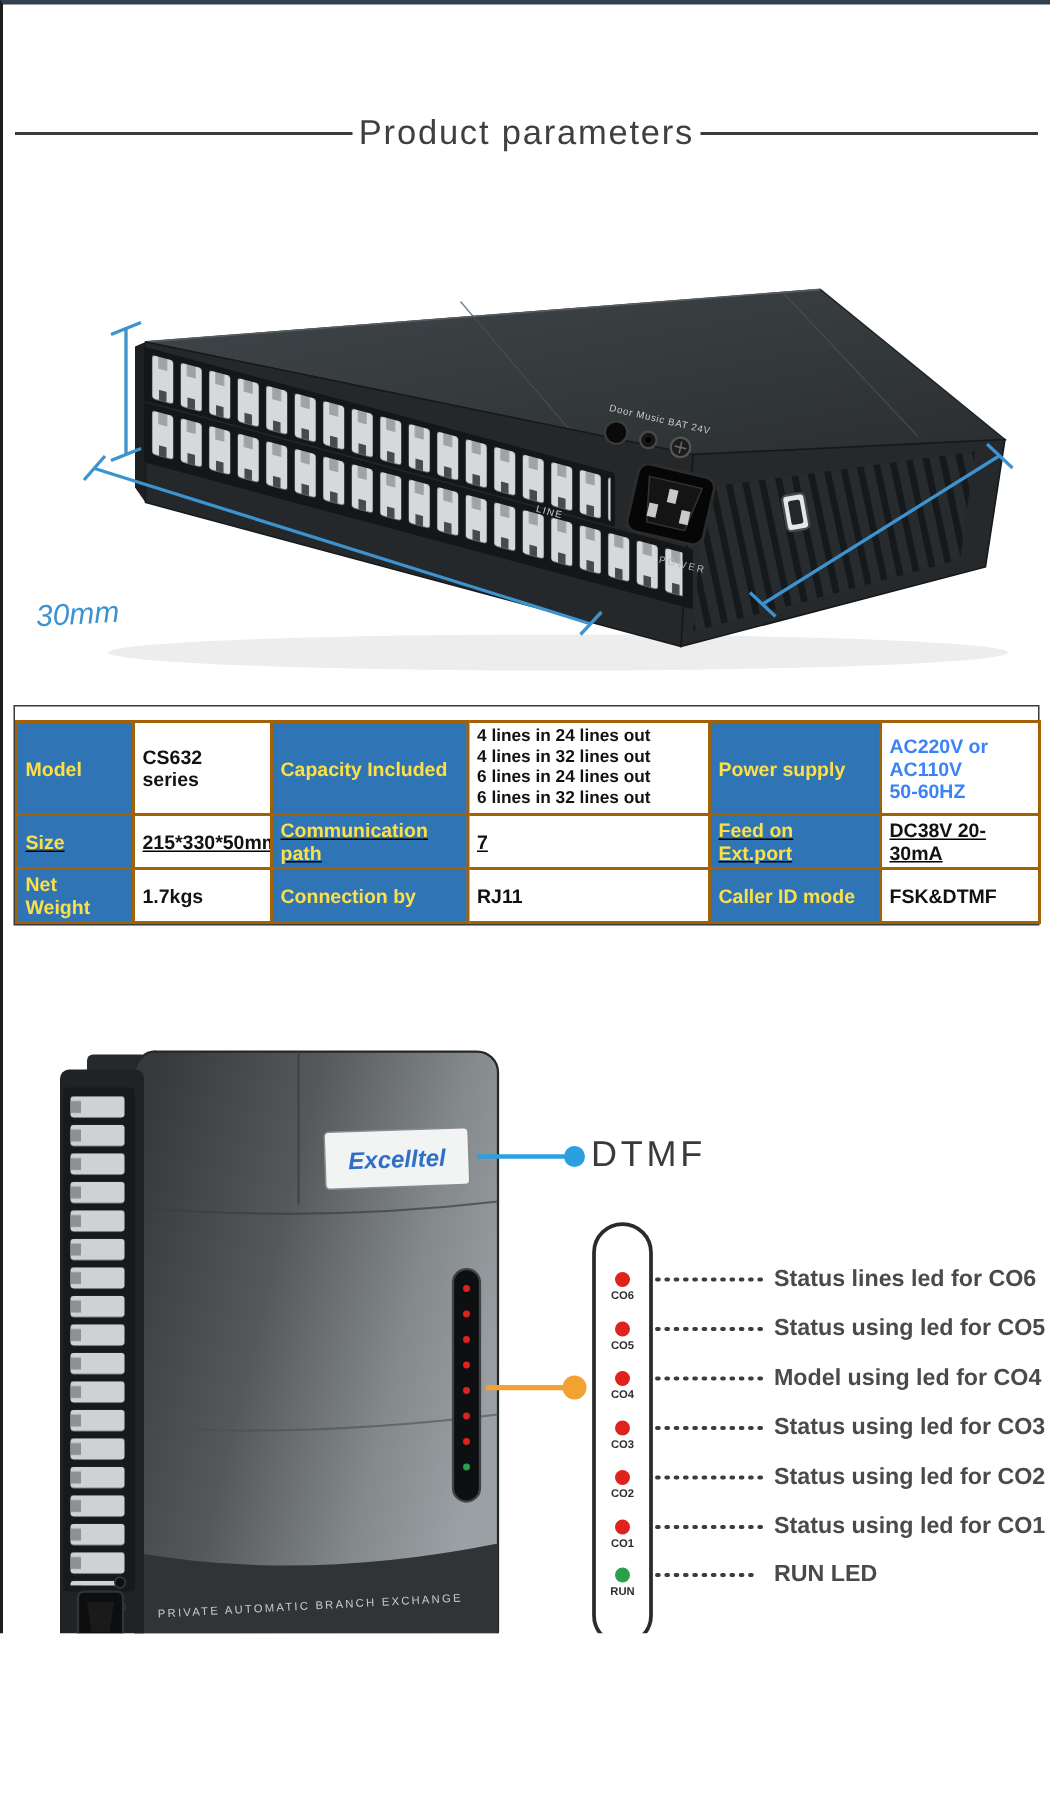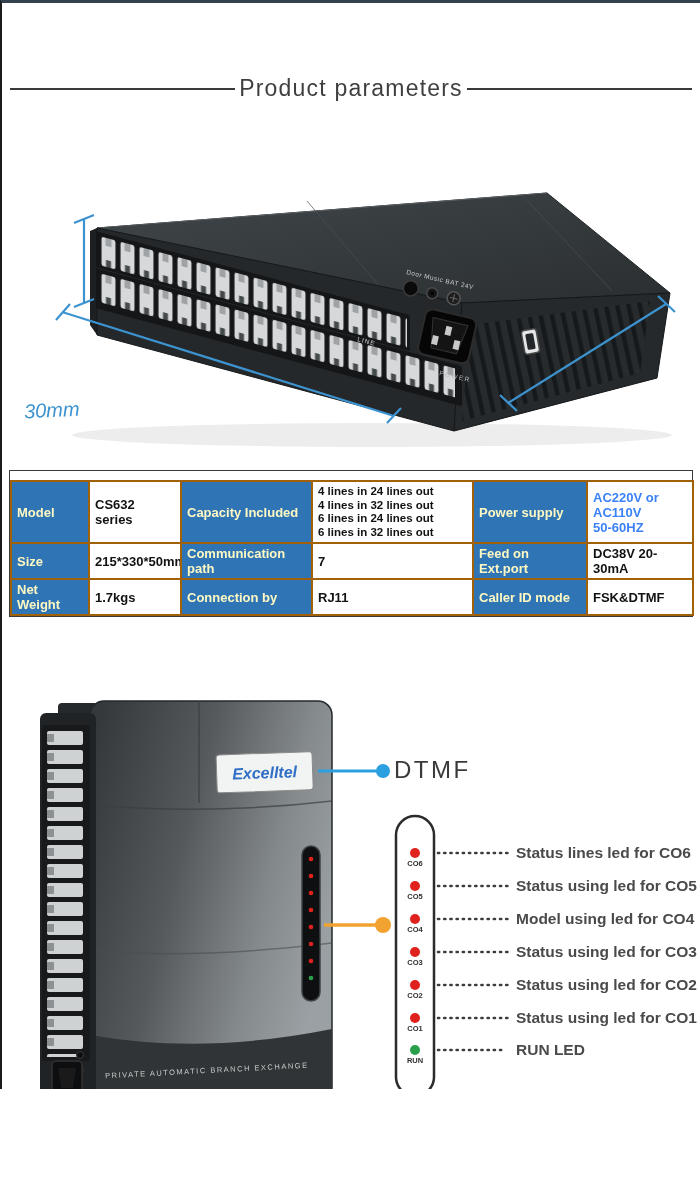--- a/index.html
+++ b/index.html
@@ -19,23 +19,23 @@
   .dim-label{position:absolute;color:var(--accent_blue);font-style:italic;font-weight:500;white-space:nowrap;}
   .dim-30{left:22px;top:226px;font-size:20px;transform:rotate(-3deg);}
   .dim-330{left:170px;top:352px;font-size:24px;transform:rotate(17deg);letter-spacing:1px;}
   .dim-215{left:545px;top:320px;font-size:24px;transform:rotate(-29deg);letter-spacing:1px;}
   .logo-callout-label{position:absolute;left:392px;top:753px;font-size:24px;letter-spacing:2.5px;color:#3a3a3a;font-weight:500;}
   .status-label{position:absolute;left:514px;height:22px;line-height:22px;font-size:15.5px;font-weight:700;color:#4a4a4a;white-space:nowrap;}
   
   .table-wrap{position:absolute;left:7px;top:467px;width:684px;height:147px;border:1px solid #3a3a3a;box-sizing:border-box;}
   table.spec{border-collapse:collapse;table-layout:fixed;width:682px;margin:9px 0 0 0;}
   table.spec td{border:2px solid #a16207;padding:2px 5px;vertical-align:middle;overflow:hidden;}
-  td.hd{background:var(--table_header_blue);color:#fef9c3;font-size:13px;font-weight:700;}
+  td.hd{background:var(--table_header_blue);color:#fde047;font-size:13px;font-weight:700;}
   td.val{background:#ffffff;color:#121212;font-size:13px;font-weight:700;}
-  .r1{height:62px;} .r2{height:34px;} .r3{height:34px;}
+  .r1{height:62px;} .r2{height:34px;text-decoration:underline;} .r3{height:34px;}
   .cell-line{font-size:11.5px;font-weight:700;line-height:13.5px;color:#121212;}
   .cell-line2{font-size:13px;font-weight:700;line-height:15px;color:#3b82f6;}
 </style>
 </head>
 <body>
 
 <div class="page">
 
   <div class="title-row">
     <span class="title-rule"></span>

